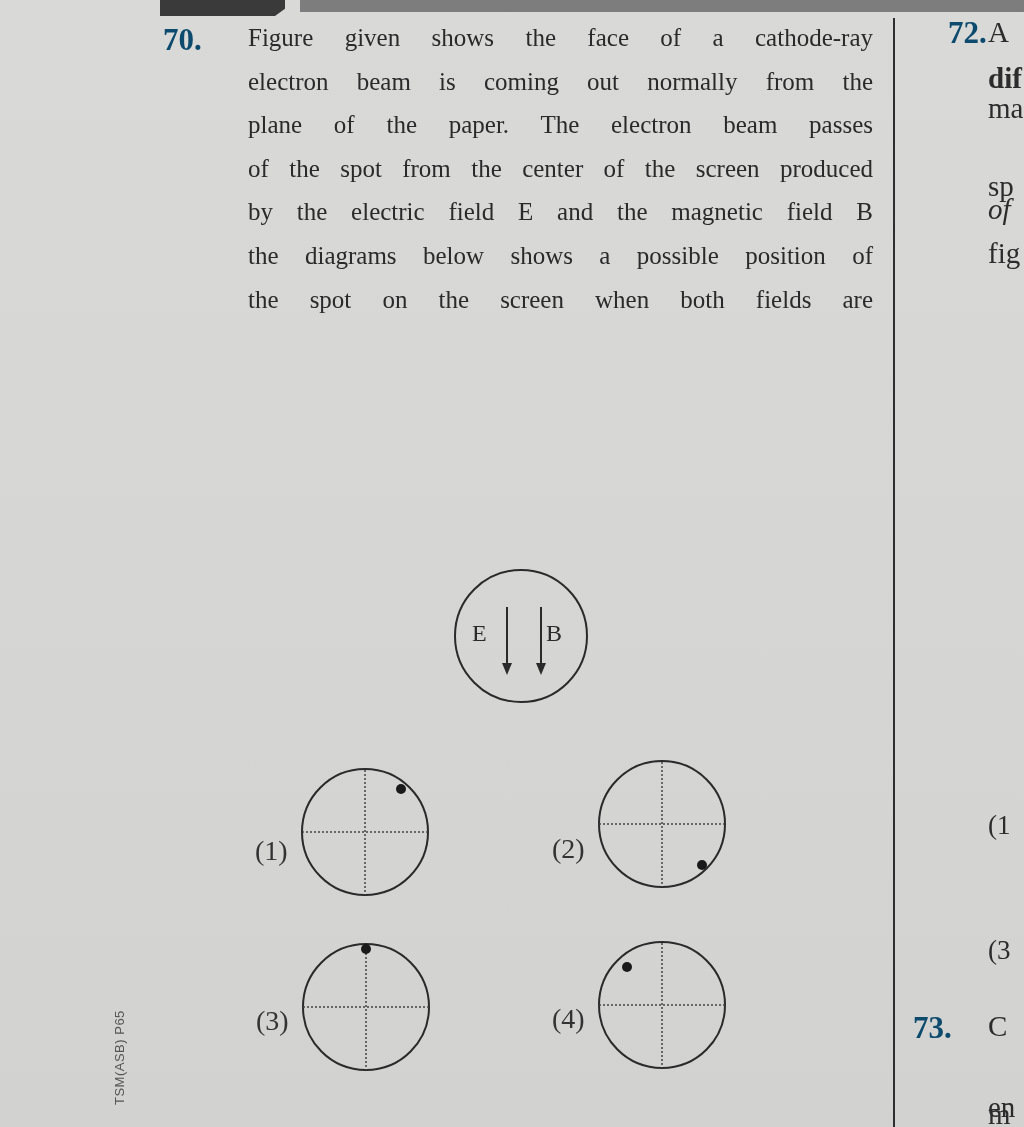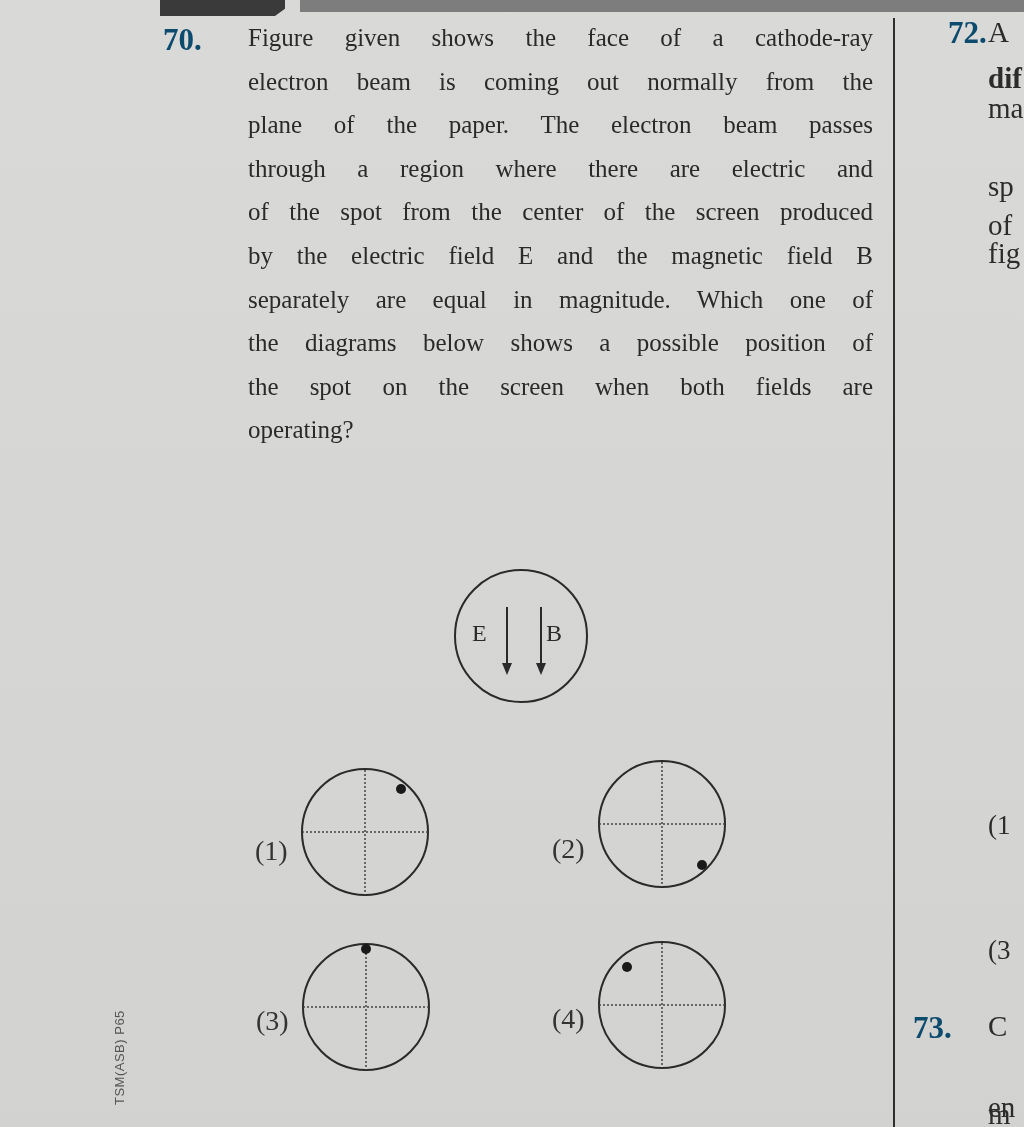--- a/index.html
+++ b/index.html
@@ -26,27 +26,24 @@
 
 <div class="logo"></div>
 <div class="logo-bar"></div>
 <div class="divider"></div>
 
 <div class="qnum" style="left:163px;top:22px;">70.</div>
 <div class="qtext">
   <span class="ln">Figure given shows the face of a cathode-ray</span>
   <span class="ln">electron beam is coming out normally from the</span>
   <span class="ln">plane of the paper. The electron beam passes</span>
-  <span class="ln">through a region where there are electric and</span>
   <span class="ln">of the spot from the center of the screen produced</span>
   <span class="ln">by the electric field E and the magnetic field B</span>
-  <span class="ln">separately are equal in magnitude. Which one of</span>
   <span class="ln">the diagrams below shows a possible position of</span>
   <span class="ln">the spot on the screen when both fields are</span>
-  <span class="ln last">operating?</span>
 </div>
 
 <div>
   <svg width="140" height="140" style="left:453px;top:567px;">
     <circle cx="68" cy="69" r="66" fill="none" stroke="#2a2a2a" stroke-width="2"></circle>
     <line x1="54" y1="40" x2="54" y2="103" stroke="#2a2a2a" stroke-width="2"></line>
     <path d="M49 96 L54 108 L59 96 Z" fill="#2a2a2a"></path>
     <line x1="88" y1="40" x2="88" y2="103" stroke="#2a2a2a" stroke-width="2"></line>
     <path d="M83 96 L88 108 L93 96 Z" fill="#2a2a2a"></path>
   </svg>
@@ -84,21 +81,21 @@
   <line x1="64" y1="2" x2="64" y2="127" stroke="#444" stroke-width="1.5" stroke-dasharray="2,2"></line>
   <line x1="1" y1="64" x2="127" y2="64" stroke="#444" stroke-width="1.5" stroke-dasharray="2,2"></line>
   <circle cx="29" cy="26" r="5" fill="#1a1a1a"></circle>
 </svg>
 
 <div class="qnum" style="left:908px;top:15px;margin-left:40px;">72.</div>
 <div class="rt" style="left:988px;top:16px;">A</div>
 <div class="rt" style="top:62px;font-weight:bold;">dif</div>
 <div class="rt" style="top:92px;">ma</div>
 <div class="rt" style="top:150px;margin-top:20px;">sp</div>
-<div class="rt" style="top:209px;">of</div>
+<div class="rt" style="top:193px;font-style:italic;">of</div>
 <div class="rt" style="top:237px;">fig</div>
 <div class="rt" style="top:810px;font-size:27px;">(1</div>
 <div class="rt" style="top:935px;font-size:27px;">(3</div>
 <div class="qnum" style="left:913px;top:1010px;">73.</div>
 <div class="rt" style="top:1010px;">C</div>
 <div class="rt" style="top:1055px;margin-top:36px;">en</div>
 <div class="rt" style="top:1098px;">m</div>
 
 <div class="side-code">TSM(ASB) P65</div>
 

